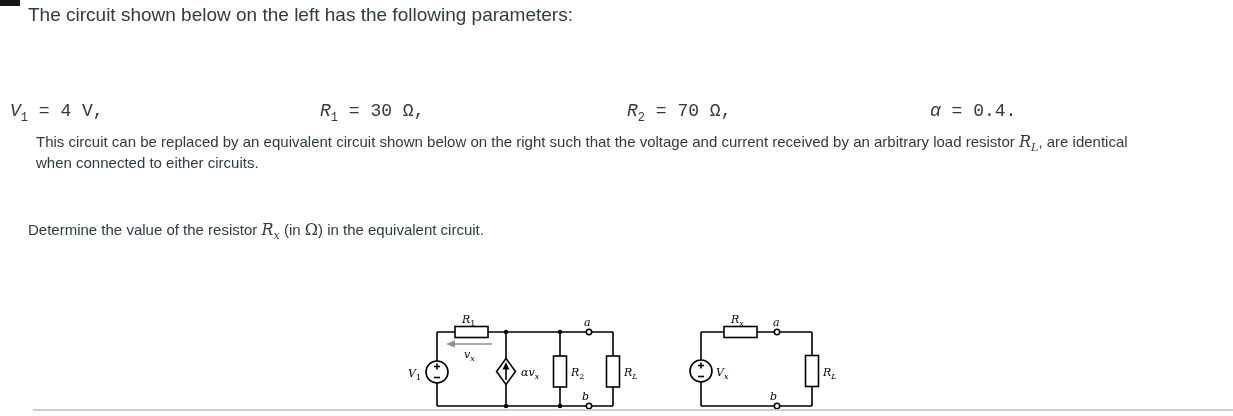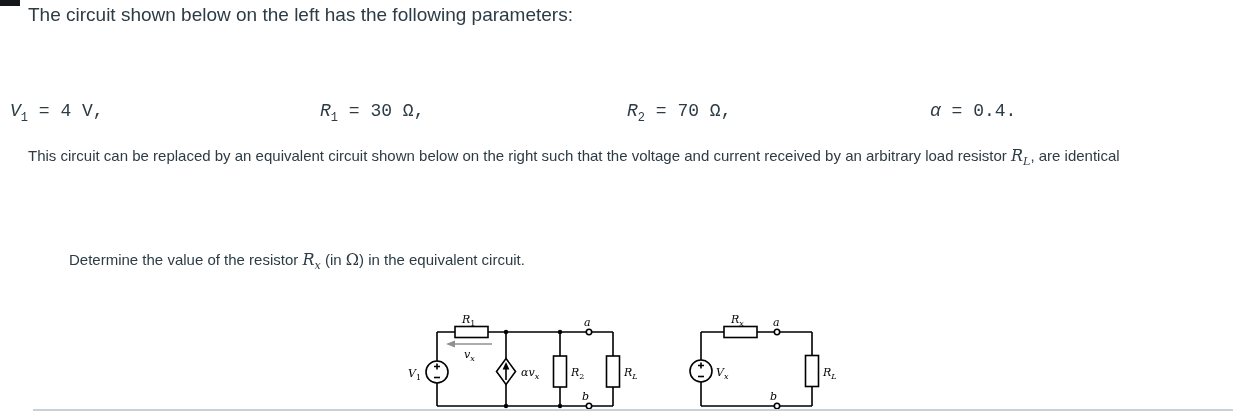--- a/index.html
+++ b/index.html
@@ -8,22 +8,22 @@
     background:#ffffff;color:#2d3b45;
     font-family:"Liberation Sans",sans-serif;
   }
   .corner-mark{position:absolute;left:0;top:0;width:20px;height:6px;background:#15181b;}
   .heading{position:absolute;left:28px;top:5px;margin:0;font-size:19px;line-height:20px;}
   .param{position:absolute;top:73px;font-family:Liberation Mono, monospace;font-size:18px;white-space:pre;margin-top:28px;}
   .param .pbase{font-style:italic;}
   .param sub{font-size:12px;font-style:normal;line-height:0;}
   .param .prest{font-style:normal;}
   .bodytext{position:absolute;left:28px;margin:0;font-size:15px;line-height:21px;max-width:1170px;}
-  .desc{top:145px;}
-  .question{top:249px;margin-left:41px;}
+  .desc{top:131px;margin-left:8px;}
+  .question{top:219px;}
   .mathv{font-family:"DejaVu Serif",serif;font-style:italic;font-size:16px;}
   .mathv sub{font-size:11px;font-style:italic;line-height:0;}
   .omega{font-family:"DejaVu Serif",serif;font-style:normal;font-size:16px;}
   .circuits{position:absolute;left:400px;top:305px;}
   .divider{position:absolute;left:33px;top:409px;width:1200px;height:2px;background:#c8d1d8;}
   svg text{font-family:"DejaVu Serif",serif;font-size:11px;fill:#000;font-style:italic;}
   svg .subn{font-size:8px;font-style:normal;}
   svg .subi{font-size:8px;font-style:italic;}
 </style>
 </head>
@@ -35,20 +35,21 @@
 
 <div>
   <span class="param" style="left:10px"><span class="pbase">V</span><sub>1</sub><span class="prest"> = 4 V,</span></span>
   <span class="param" style="left:320px"><span class="pbase">R</span><sub>1</sub><span class="prest"> = 30 Ω,</span></span>
   <span class="param" style="left:627px"><span class="pbase">R</span><sub>2</sub><span class="prest"> = 70 Ω,</span></span>
   <span class="param" style="left:930px"><span class="pbase">α</span><sub></sub><span class="prest"> = 0.4.</span></span>
 </div>
 
 <p class="bodytext desc">
   <span>This circuit can be replaced by an equivalent circuit shown below on the right such that the voltage and current received by an arbitrary load resistor </span><span class="mathv"><span>R</span><sub>L</sub></span><span>, are identical</span>
+  <span style="display:block">when connected to either circuits.</span>
 </p>
 
 <p class="bodytext question">
   <span>Determine the value of the resistor </span><span class="mathv"><span>R</span><sub>x</sub></span><span> (in </span><span class="omega">Ω</span><span>) in the equivalent circuit.</span>
 </p>
 
 <svg class="circuits" width="460" height="111" viewBox="400 305 460 111">
 
   <g stroke="#000" stroke-width="1.6" fill="none">
     <path d="M437,332 H613 M437,406 H613 M437,332 V406 M506,332 V406 M560,332 V406 M613,332 V406"></path>

